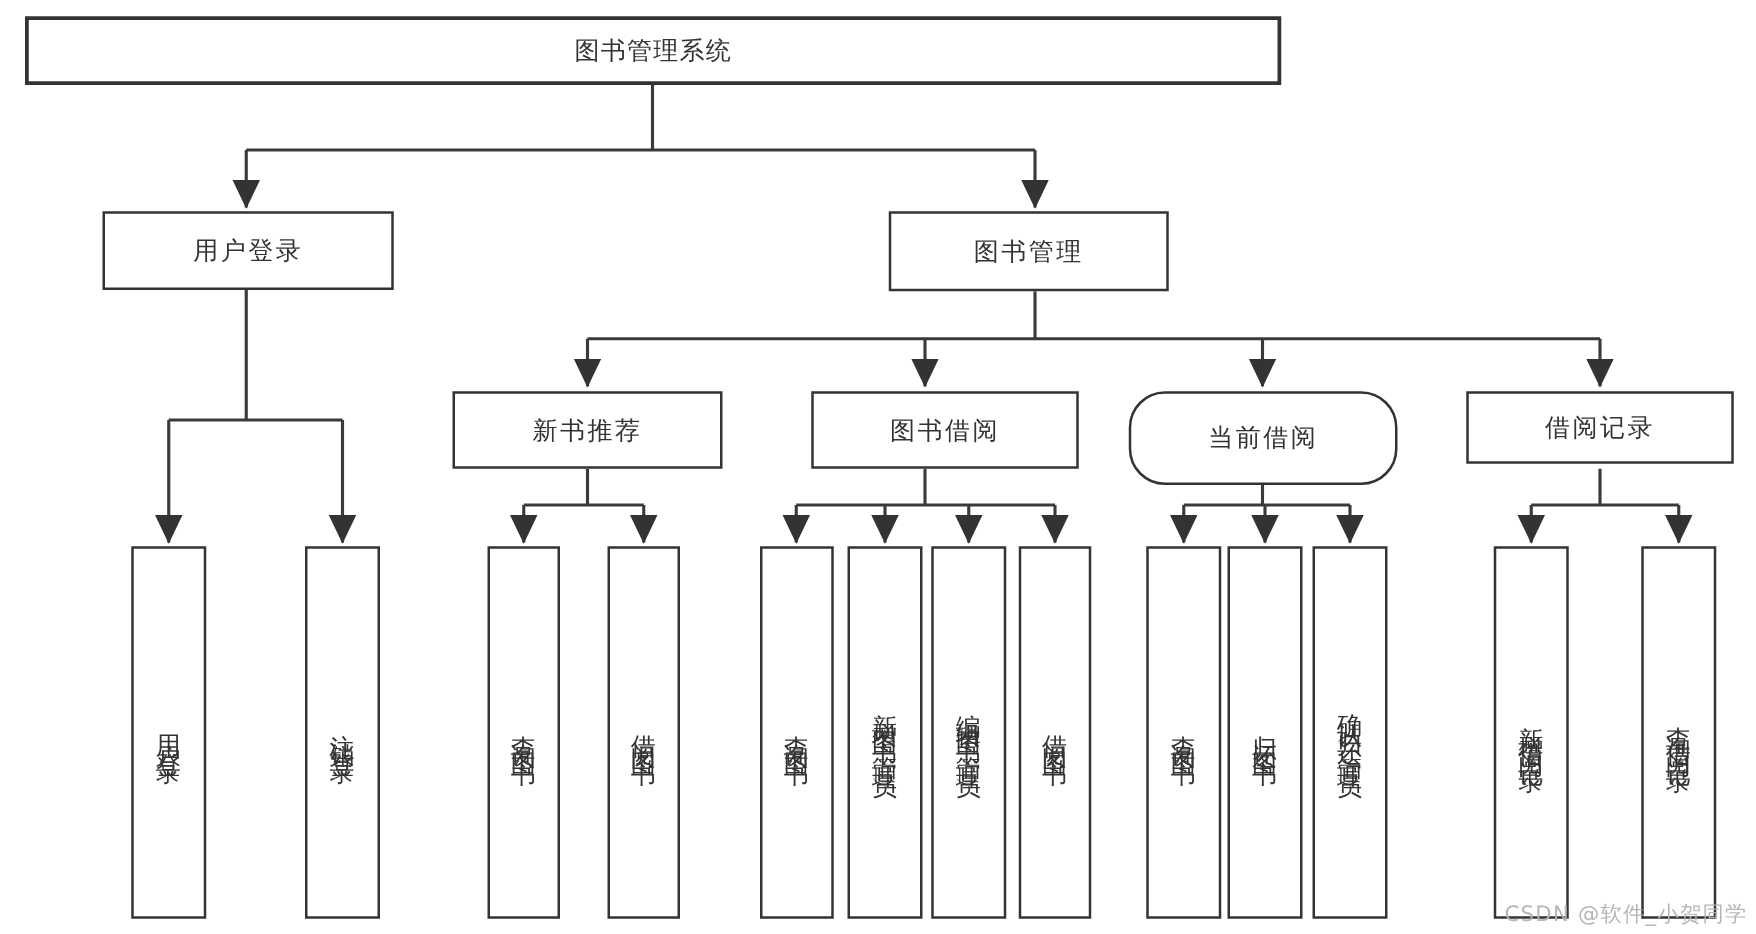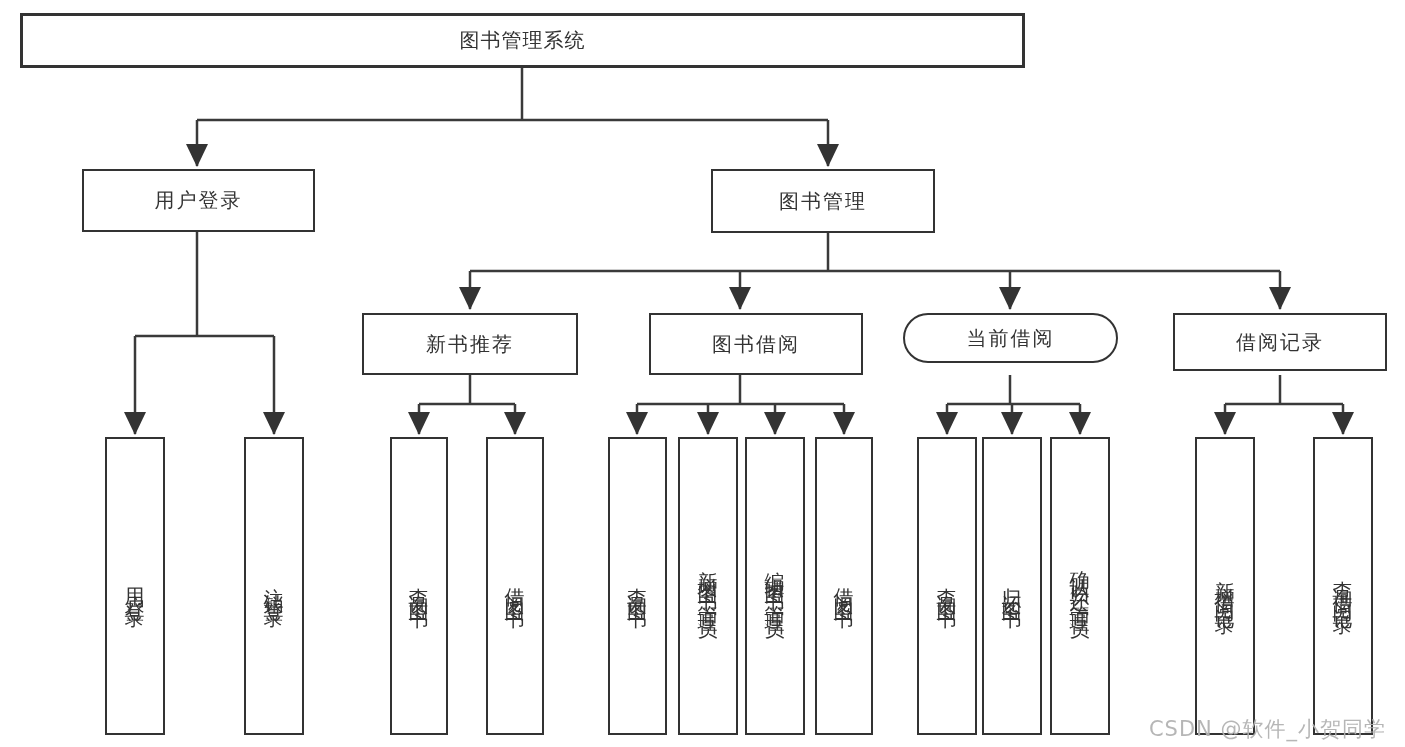--- a/index.html
+++ b/index.html
@@ -46,23 +46,23 @@
   .node.v {
     writing-mode: vertical-rl;
     text-orientation: mixed;
     letter-spacing: 7px;
     line-height: 1;
     font-size: 20px;
     padding: 6px 0;
   }
   .watermark {
     position: absolute;
-    right: 19px;
+    right: 7px;
     bottom: 4px;
-    font-size: 21px;
+    font-size: 17px;
     letter-spacing: 1px;
     color: rgba(178, 178, 178, 0.95);
     z-index: 10;
     white-space: nowrap;
     margin-top: 23px;
   }
 </style>
 </head>
 <body>
 
@@ -116,21 +116,21 @@
     <path class="wire" d="M1343,404 V434" marker-end="url(#ah)"></path>
   </svg>
 
   <div class="node root" style="left:20px; top:13px; width:1005px; height:55px;">图书管理系统</div>
 
   <div class="node" style="left:82px; top:169px; width:233px; height:63px;">用户登录</div>
   <div class="node" style="left:711px; top:169px; width:224px; height:64px;">图书管理</div>
 
   <div class="node" style="left:362px; top:313px; width:216px; height:62px;text-align:center;">新书推荐</div>
   <div class="node" style="left:633px; top:313px; width:214px; height:62px;margin-left:16px;">图书借阅</div>
-  <div class="node" style="left:903px; top:313px; width:215px; height:50px;border-radius:29px;">当前借阅</div>
+  <div class="node" style="left:903px; top:313px; width:215px; height:75px;border-radius:29px;">当前借阅</div>
   <div class="node" style="left:1173px; top:313px; width:214px; height:58px;">借阅记录</div>
 
   <div class="node v" style="left:105px; top:437px; width:60px; height:298px;">用户登录</div>
   <div class="node v" style="left:244px; top:437px; width:60px; height:298px;">注销登录</div>
 
   <div class="node v" style="left:390px; top:437px; width:58px; height:298px;">查询图书</div>
   <div class="node v" style="left:486px; top:437px; width:58px; height:298px;">借阅图书</div>
 
   <div class="node v" style="left:608px; top:437px; width:59px; height:298px;">查询图书</div>
   <div class="node v" style="left:678px; top:437px; width:60px; height:298px;">新增图书（管理员）</div>

